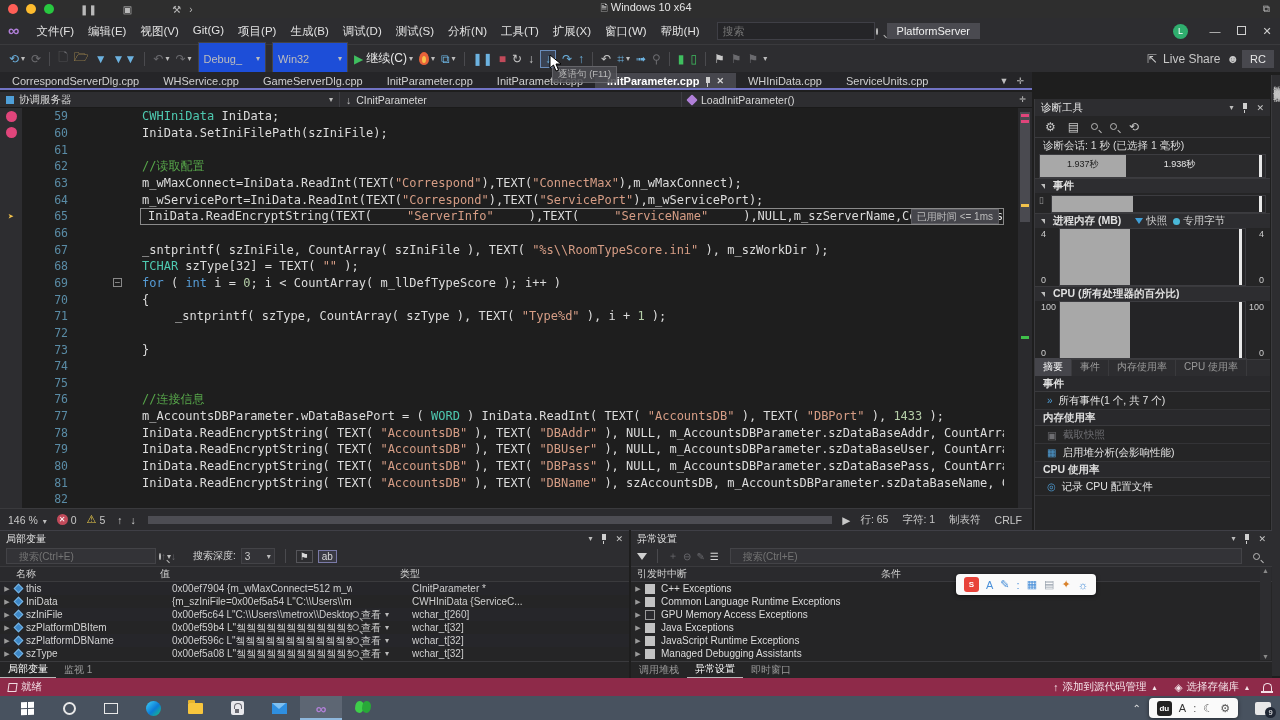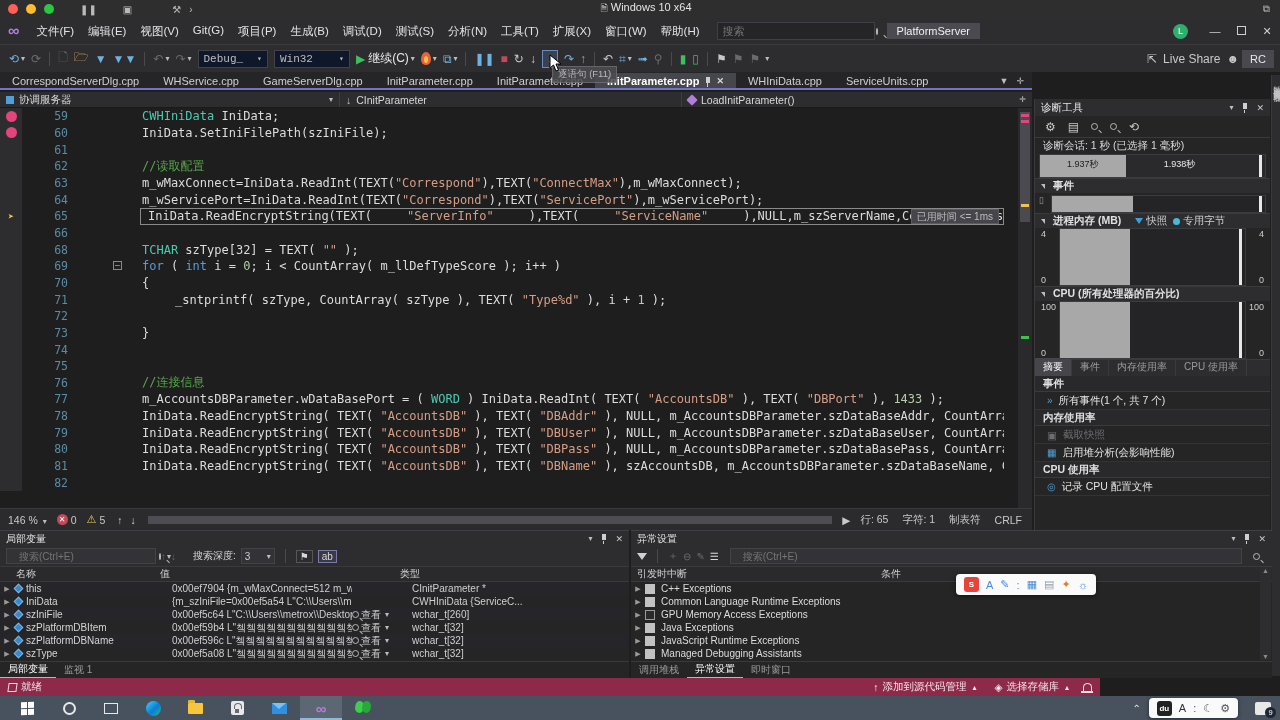--- a/index.html
+++ b/index.html
@@ -27,21 +27,21 @@
   .mag::after{content:"";position:absolute;width:4px;height:1.4px;background:#b9b9b9;transform:rotate(45deg);left:6px;top:7px;}
   .projchip{background:#4a4a50;color:#f0f0f0;padding:2px 10px;font-size:11px;margin-left:12px;}
   .avatar{width:15px;height:15px;border-radius:50%;background:#2fae6e;color:#fff;font-size:9px;display:flex;align-items:center;justify-content:center;}
   .winbtn{width:26px;text-align:center;color:#cfcfcf;font-size:11px;}
   .restore{width:9px;height:9px;border:1px solid #cfcfcf;display:inline-block;}
 
   
   .toolbar{left:0;top:44px;width:1280px;height:28px;background:#2d2d30;display:flex;align-items:center;padding:0 6px;border-top:1px solid #3a3a3d;}
   .tbtn{margin:0 3px;font-size:12px;color:#c8c8c8;display:inline-flex;align-items:center;}
   .tbtn.dis{color:#6a6a6e;}
-  .combo{height:18px;background:#0f172a;border:1px solid #434347;color:#bdbdbd;display:flex;align-items:center;padding:0 5px;font-size:11px;margin:0 3px;font-family:Liberation Mono, monospace;}
+  .combo{height:18px;background:#1d4ed8;border:1px solid #434347;color:#bdbdbd;display:flex;align-items:center;padding:16px 5px;font-size:11px;margin:0 3px;}
   .playgreen{color:#3fbf5f;font-size:12px;margin-right:3px;}
   .stepbox{border:1px solid #6a8cba;background:#3a4252;padding:1px 4px;}
   .flame{width:10px;height:13px;background:#e8623a;border-radius:50% 50% 50% 50%/60% 60% 40% 40%;position:relative;}
   .flame::after{content:"";position:absolute;left:3px;top:4px;width:4px;height:7px;background:#f5c04a;border-radius:50%;}
   .rcchip{background:#48484e;color:#e8e8e8;padding:3px 8px;font-size:11px;}
   .tooltip{left:552px;top:66px;background:#4c4c52;border:1px solid #6e6e74;color:#cfcfcf;font-size:9.5px;padding:1px 5px;z-index:30;opacity:.85;}
   .cursor{left:549px;top:54px;z-index:31;}
 
   
   .tabsrow{left:0;top:72px;width:1032px;height:18px;background:#252528;display:flex;align-items:flex-end;border-bottom:2px solid #7173c4;}
@@ -138,21 +138,21 @@
   .xrow{height:13px;display:flex;align-items:center;color:#dcdcdc;}
   .funnel{width:0;height:0;border-left:5px solid transparent;border-right:5px solid transparent;border-top:7px solid #d0d0d0;position:relative;}
   .pscroll{position:absolute;right:1px;top:36px;bottom:18px;width:11px;background:#2d2d30;display:flex;flex-direction:column;justify-content:space-between;align-items:center;color:#8a8a8a;font-size:7px;}
 
   
   .imepill{background:#fafafa;border-radius:4px;box-shadow:0 1px 4px rgba(0,0,0,.5);display:flex;align-items:center;gap:7px;padding:0 8px;height:21px;z-index:40;}
   .imetile{width:15px;height:15px;border-radius:3px;color:#fff;font-size:8px;font-weight:bold;display:flex;align-items:center;justify-content:center;}
   .imeg{font-size:11px;}
 
   
-  .vsstatus{left:0;top:678px;width:1100px;height:18px;background:#8e2a49;display:flex;align-items:center;color:#f4e2e8;font-size:10.5px;padding:0 8px;gap:4px;}
+  .vsstatus{left:0;top:678px;width:1280px;height:18px;background:#8e2a49;display:flex;align-items:center;color:#f4e2e8;font-size:10.5px;padding:0 8px;gap:4px;}
   .sqico{width:9px;height:9px;border:1px solid #f0dce2;transform:skewX(-8deg);}
   .bell{width:9px;height:8px;border:1.5px solid #f4e2e8;border-bottom:none;border-radius:5px 5px 0 0;position:relative;margin-left:10px;}
   .bell::after{content:"";position:absolute;left:-3px;top:7px;width:12px;height:1.5px;background:#f4e2e8;}
 
   
   .taskbar{left:0;top:696px;width:1280px;height:24px;background:#48525f;display:flex;align-items:center;}
   .tkcell{width:42px;height:24px;display:flex;align-items:center;justify-content:center;}
   .tkcell.active{background:#5d6673;box-shadow:inset 0 -2px 0 #8fb8dd;}
   .startgrid{display:grid;grid-template-columns:6px 6px;grid-template-rows:6px 6px;gap:1px;transform:skewY(-3deg);}
   .startgrid span{background:#fff;}
@@ -373,20 +373,26 @@
         <div class="lcode" style="padding-left: 8px; gap: 35px;"><span class="seg-d">IniData.ReadEncryptString(TEXT(</span><span class="seg-s">"ServerInfo"</span><span class="seg-d">),TEXT(</span><span class="seg-s">"ServiceName"</span><span class="seg-d">),NULL,m_szServerName,CountArray(m_szServerName));</span><span class="perftip">已用时间 &lt;= 1ms</span></div>
       </div>
       <div class="crow">
         <div class="gbp"></div>
         <div class="lnum">66</div>
         <div class="gsp"></div>
         <div class="lcode" style="padding-left: 2px;"></div>
       </div>
       <div class="crow">
         <div class="gbp"></div>
+        <div class="lnum">67</div>
+        <div class="gsp"></div>
+        <div class="lcode" style="padding-left: 2px;"><span class="seg-d">_sntprintf( szIniFile, CountArray( szIniFile ), TEXT( </span><span class="seg-s">"%s\\RoomTypeScore.ini"</span><span class="seg-d"> ), m_szWorkDir );</span></div>
+      </div>
+      <div class="crow">
+        <div class="gbp"></div>
         <div class="lnum">68</div>
         <div class="gsp"></div>
         <div class="lcode" style="padding-left: 2px;"><span class="seg-t">TCHAR</span><span class="seg-d"> szType[32] = TEXT( </span><span class="seg-s">""</span><span class="seg-d"> );</span></div>
       </div>
       <div class="crow">
         <div class="gbp"></div>
         <div class="lnum">69</div>
         <div class="gsp">
           <span class="fold">–</span>
         </div>

